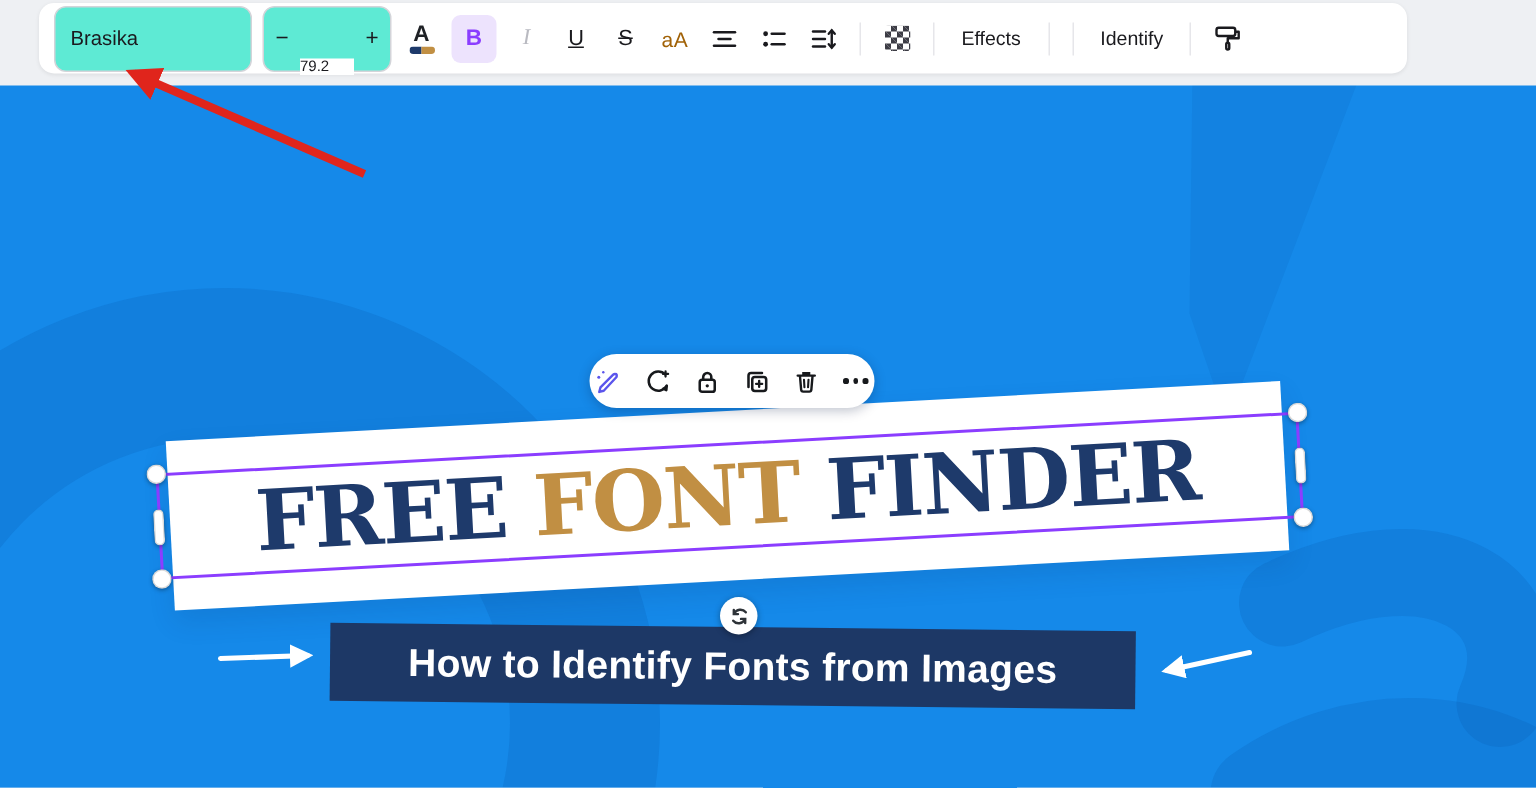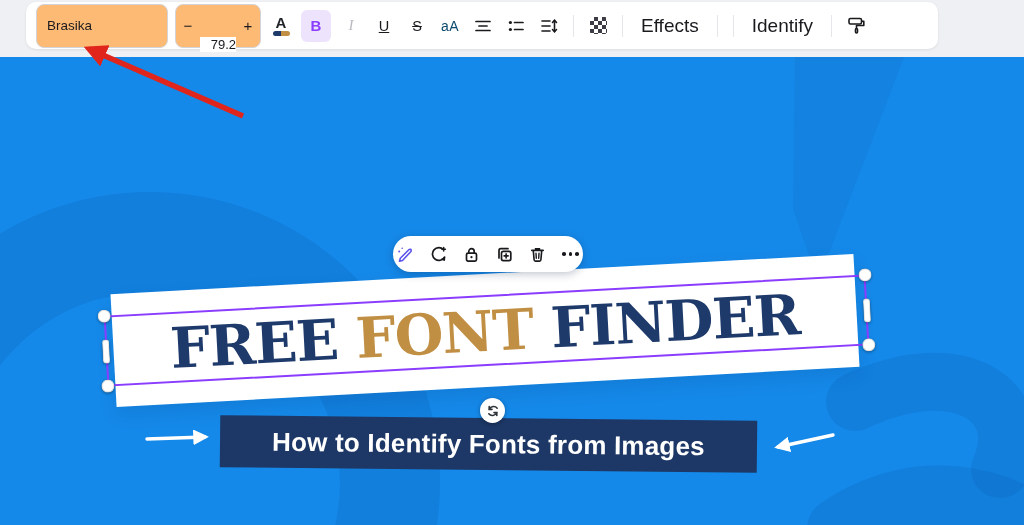--- a/index.html
+++ b/index.html
@@ -4,47 +4,47 @@
 <style>
   html,body{margin:0;padding:0;}
   body{width:1024px;height:525px;position:relative;overflow:hidden;
        font-family:"Liberation Sans",sans-serif;background:#eef0f3;}
 
   
   .top-strip{position:absolute;left:0;top:0;width:1024px;height:57px;background:#eef0f3;}
   .toolbar{position:absolute;left:26px;top:2px;width:912px;height:47px;background:#fff;
            border-radius:10px;box-shadow:0 1px 3px rgba(0,0,0,.08);
            display:flex;align-items:center;padding:0 10px;box-sizing:border-box;gap:7px;z-index:20;}
-  .field{height:44px;border:1px solid #d3d4d9;border-radius:8px;box-sizing:border-box;background:#fdba74;}
+  .field{height:44px;border:1px solid #d3d4d9;border-radius:8px;box-sizing:border-box;background:#5eead4;}
   .font-field{width:132px;padding:0 10px;font-size:13.5px;color:#1a1a1e;font-weight:500;
               font-family:"Liberation Sans",sans-serif;outline:none;}
   .stepper{display:flex;align-items:center;}
   .stepper .step-btn{width:24px;text-align:center;font-size:15px;color:#1a1a1e;cursor:pointer;background:none;border:none;padding:0;}
-  .size-input{width:36px;border:none;outline:none;text-align:right;font-size:13px;color:#1a1a1e;
+  .size-input{width:36px;border:none;outline:none;text-align:left;font-size:10px;color:#1a1a1e;
               font-family:"Liberation Sans",sans-serif;padding:0;margin-top:37px;}
   .tb-btn{min-width:26px;height:32px;display:flex;align-items:center;justify-content:center;
           border:none;background:none;padding:0 3px;cursor:pointer;color:#1a1a1e;border-radius:6px;}
   .color-btn{flex-direction:column;gap:2px;}
   .color-btn .a-glyph{font-size:15px;font-weight:700;line-height:13px;color:#1f2226;}
   .color-bar{width:17px;height:5px;border-radius:2.5px;overflow:hidden;display:flex;}
   .color-bar i{flex:1;}
   .bold-btn{background:#ede3fd;width:30px;}
   .bold-glyph{font-size:15px;font-weight:800;color:#8b3dff;}
   .italic-glyph{font-family:"Liberation Serif",serif;font-style:italic;font-size:15px;color:#b9bac1;}
   .under-glyph{font-size:14.5px;text-decoration:underline;color:#1a1a1e;}
   .strike-glyph{font-size:14.5px;text-decoration:line-through;color:#1a1a1e;}
-  .case-glyph{font-size:14px;color:#0c4a6e;letter-spacing:.5px;}
+  .case-glyph{font-size:14px;color:#a16207;letter-spacing:.5px;}
   .sep{width:1px;height:22px;background:#e6e6ea;margin:0 4px;}
   .checker{width:17px;height:17px;border-radius:2px;
      background-image:
        linear-gradient(45deg,#3c3c45 25%,transparent 25%,transparent 75%,#3c3c45 75%),
        linear-gradient(45deg,#3c3c45 25%,transparent 25%,transparent 75%,#3c3c45 75%),
        linear-gradient(to top right,rgba(255,255,255,0) 30%,rgba(255,255,255,.85));
      background-size:8px 8px,8px 8px,100% 100%;background-position:0 0,4px 4px,0 0;}
-  .tb-label{font-size:19px;color:#1a1a1e;font-weight:500;padding:0 4px;}
+  .tb-label{font-size:13px;color:#1a1a1e;font-weight:500;padding:0 4px;}
   .animate-btn{display:flex;align-items:center;gap:6px;}
 
   
   .canvas{position:absolute;left:0;top:57px;width:1024px;height:468px;background:#1589e9;overflow:hidden;}
   .swirls{position:absolute;left:0;top:0;z-index:1;}
 
   
   .white-banner{position:absolute;left:113px;top:217px;width:744px;height:113px;background:#ffffff;
                 transform:rotate(-3.1deg);z-index:2;box-shadow:0 8px 18px rgba(0,40,100,.12);
                 display:flex;align-items:center;justify-content:center;}

